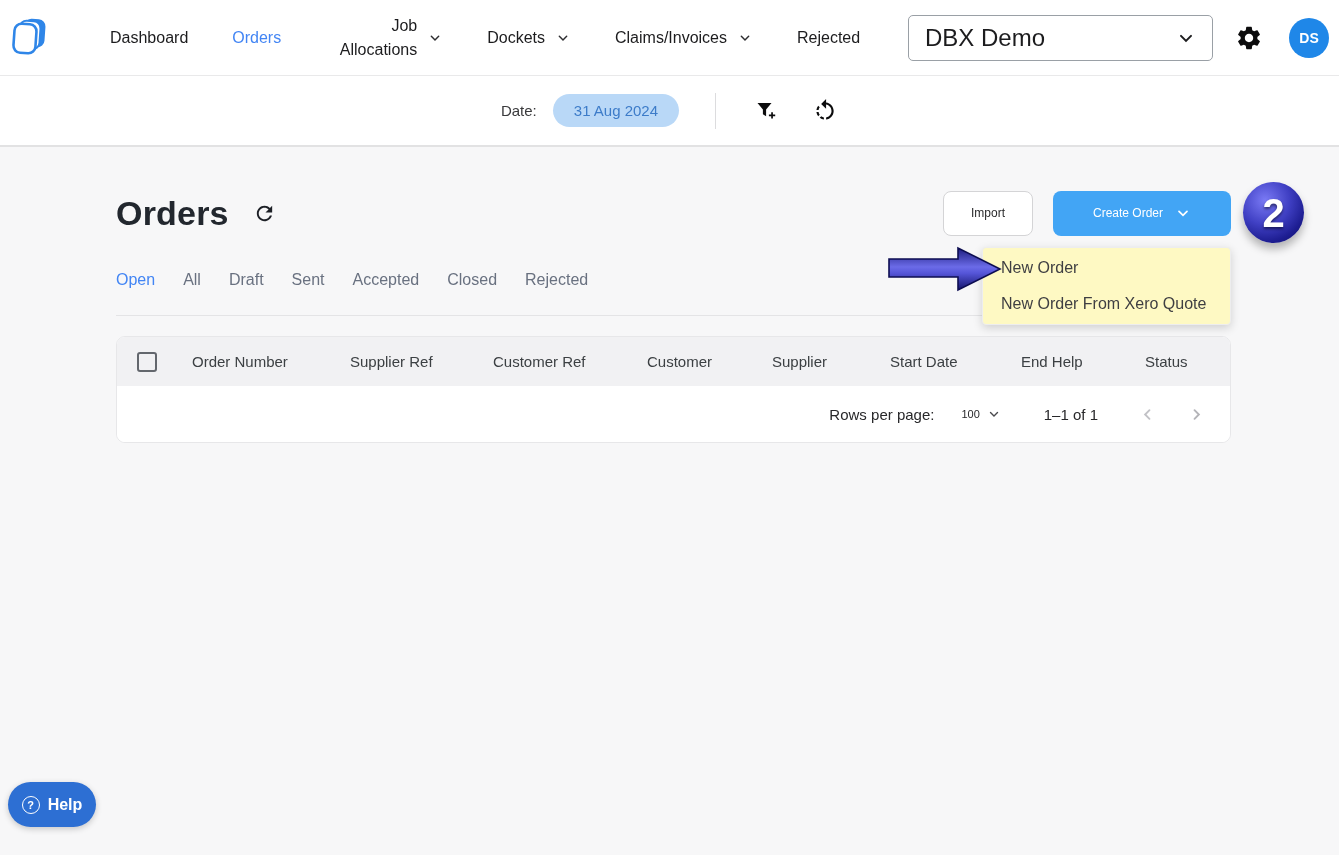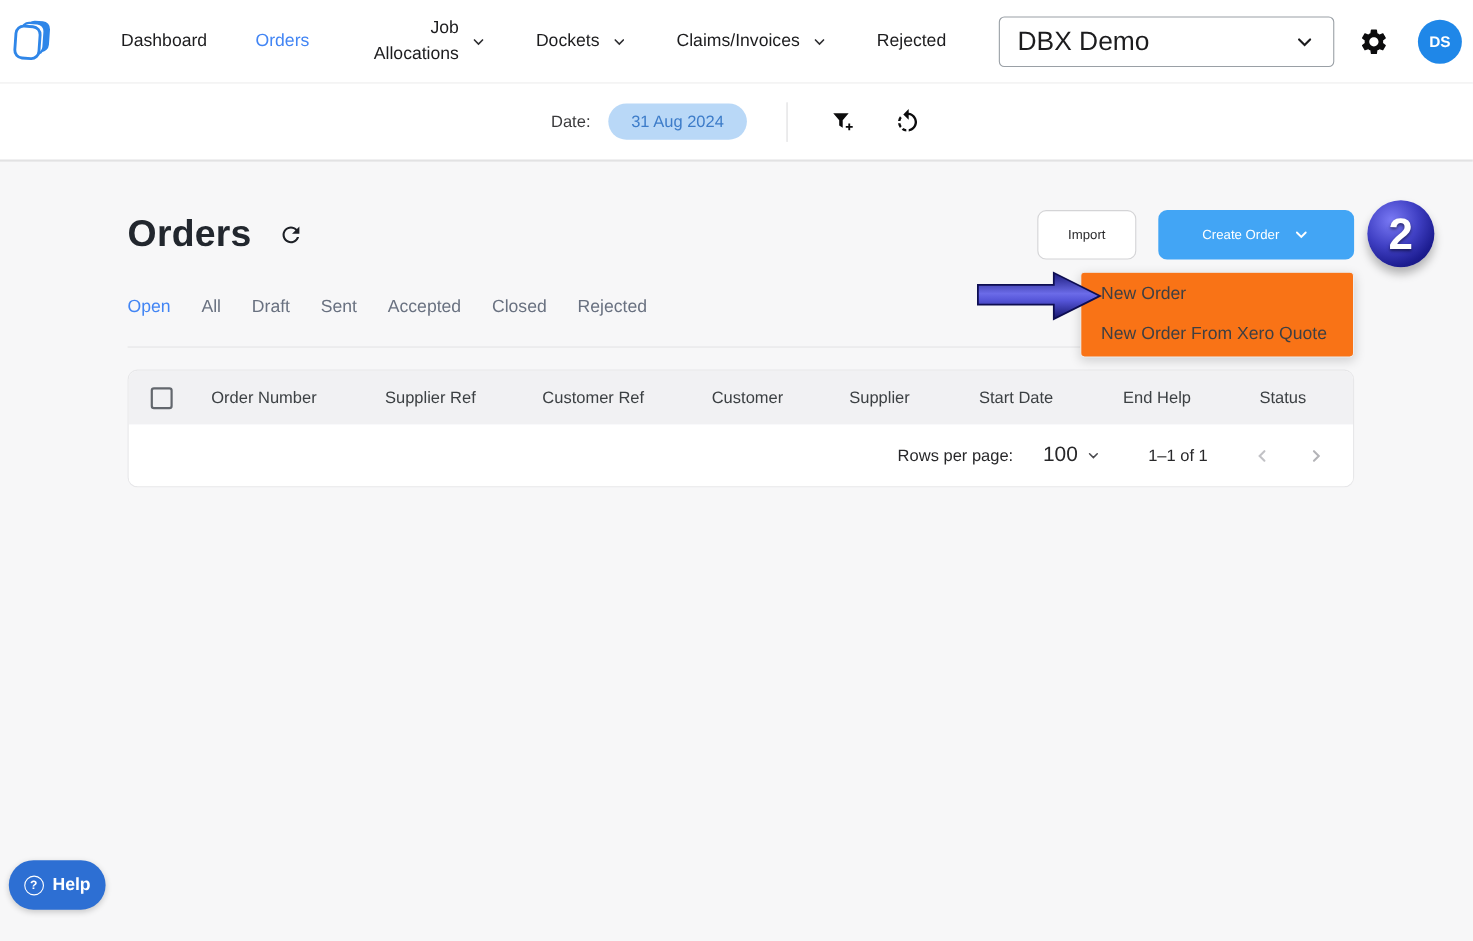--- a/index.html
+++ b/index.html
@@ -83,29 +83,29 @@
   .th { font-size:15px; color:#3c4043; padding-left:15px; white-space:nowrap; }
   .checkbox-cell { padding-left:20px; display:flex; align-items:center; }
   .checkbox { width:20px; height:20px; border:2px solid #63676d; border-radius:3px; background:#f1f1f3; cursor:pointer; }
 
   .pagination {
     height:56px; display:flex; align-items:center; justify-content:flex-end;
     padding-right:24px; background:#fff; font-size:15px; color:#28282a;
   }
   .rpp-label { margin-right:27px; }
   .rpp-select { display:flex; align-items:center; gap:7px; cursor:pointer; }
-  .rpp-value { font-size:19px; }
+  .rpp-value { font-size:11px; }
   .range-label { margin:0 0 0 43px; }
   .page-btn { margin-left:40px; display:flex; cursor:pointer; color:#c2c2c6; }
   .page-btn.next { margin-left:30px; color:#b4b4b8; }
 
   
   .dropdown-menu {
     position:absolute; left:982px; top:247px; width:249px;
-    background:#f97316; border:1px solid #ededee; border-radius:4px;
+    background:#fef9c3; border:1px solid #ededee; border-radius:4px;
     box-shadow:0 3px 10px rgba(0,0,0,.16); padding:2px 0; z-index:20;
   }
   .menu-item { height:36px; display:flex; align-items:center; padding-left:18px;
     font-size:16px; color:#3f3f42; cursor:pointer; white-space:nowrap; }
 
   
   .arrow-annot { position:absolute; left:888px; top:246px; z-index:30; }
   .step-badge {
     position:absolute; left:1243px; top:182px; width:61px; height:61px; z-index:30;
     border-radius:50%;

